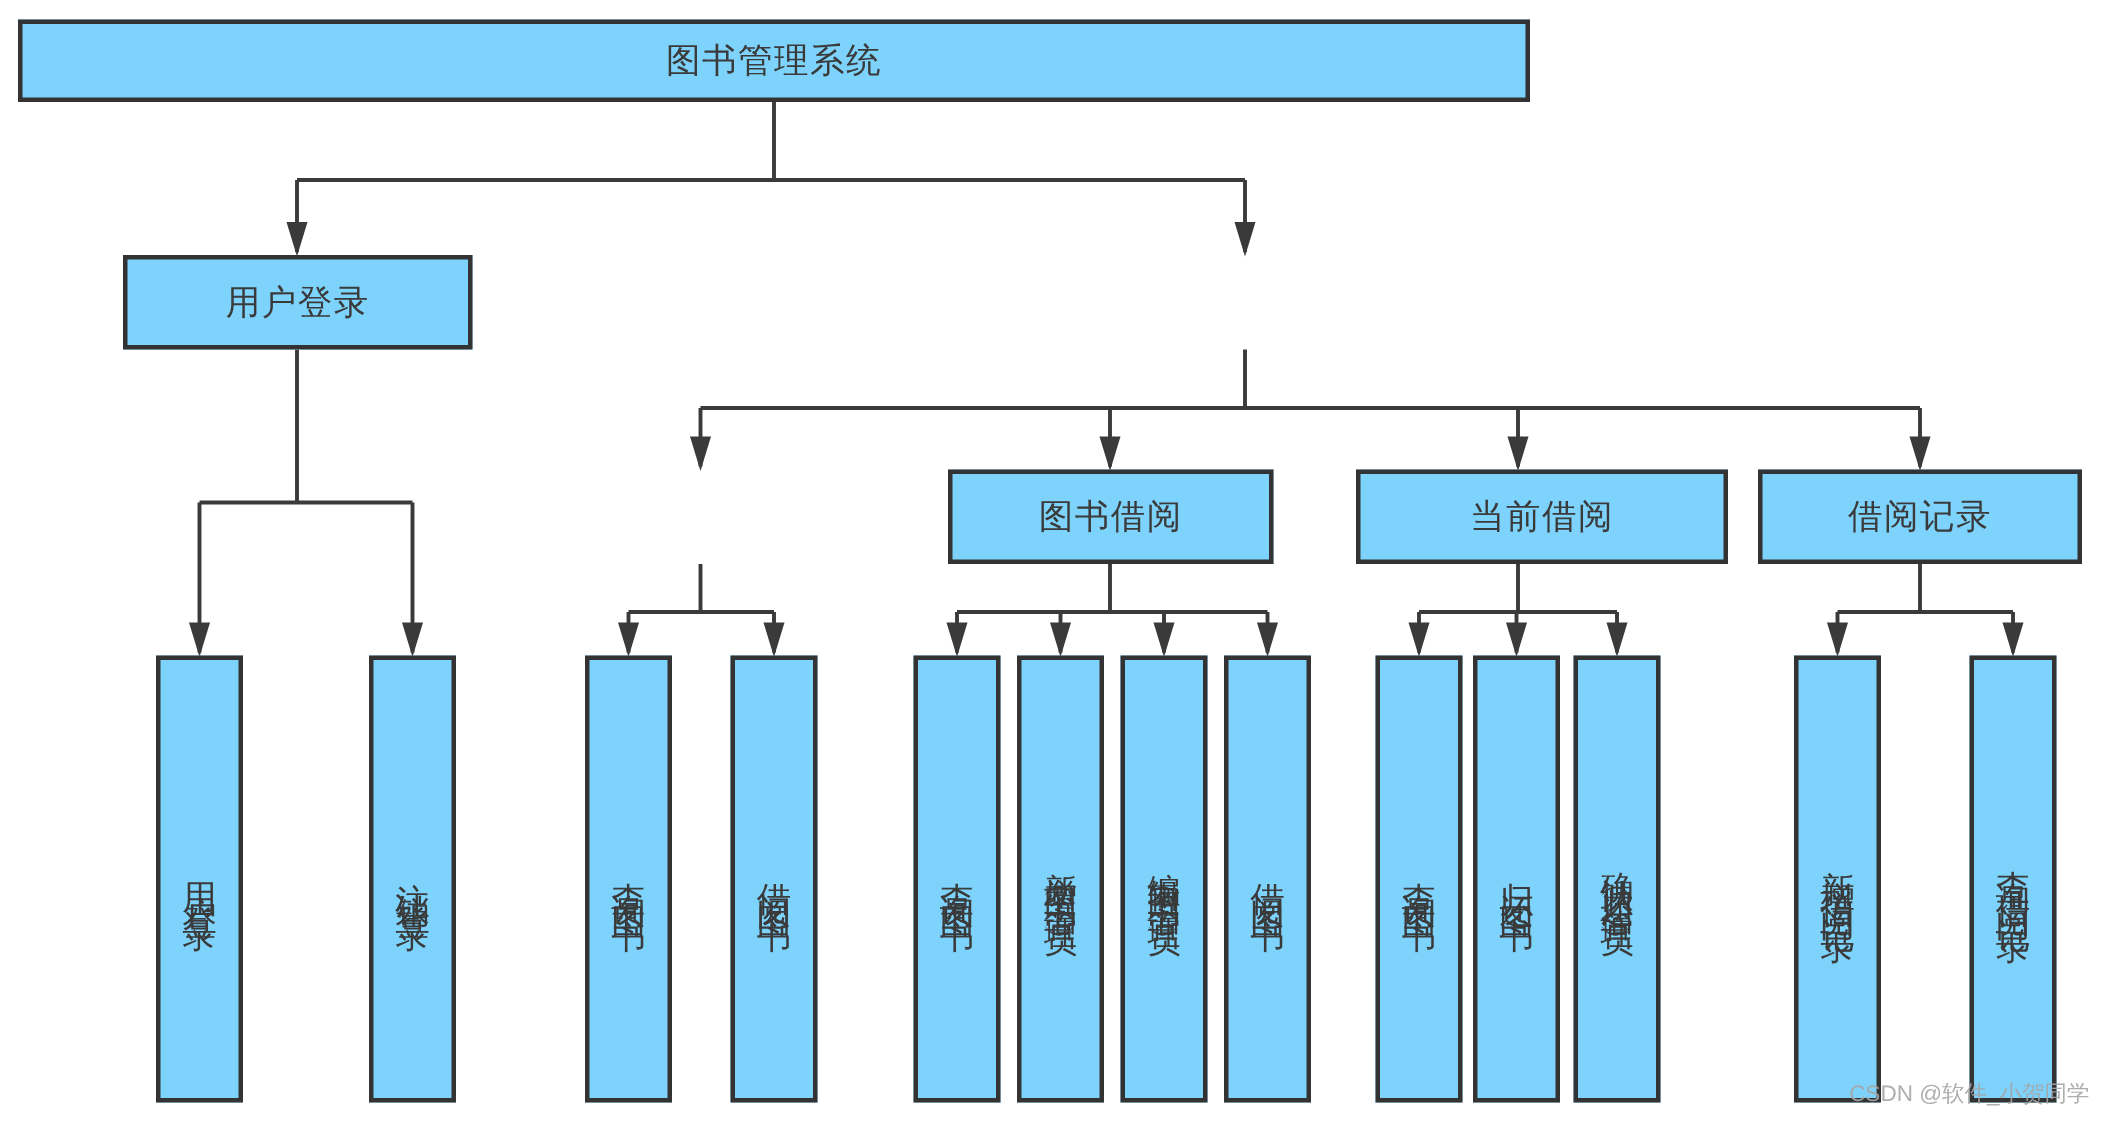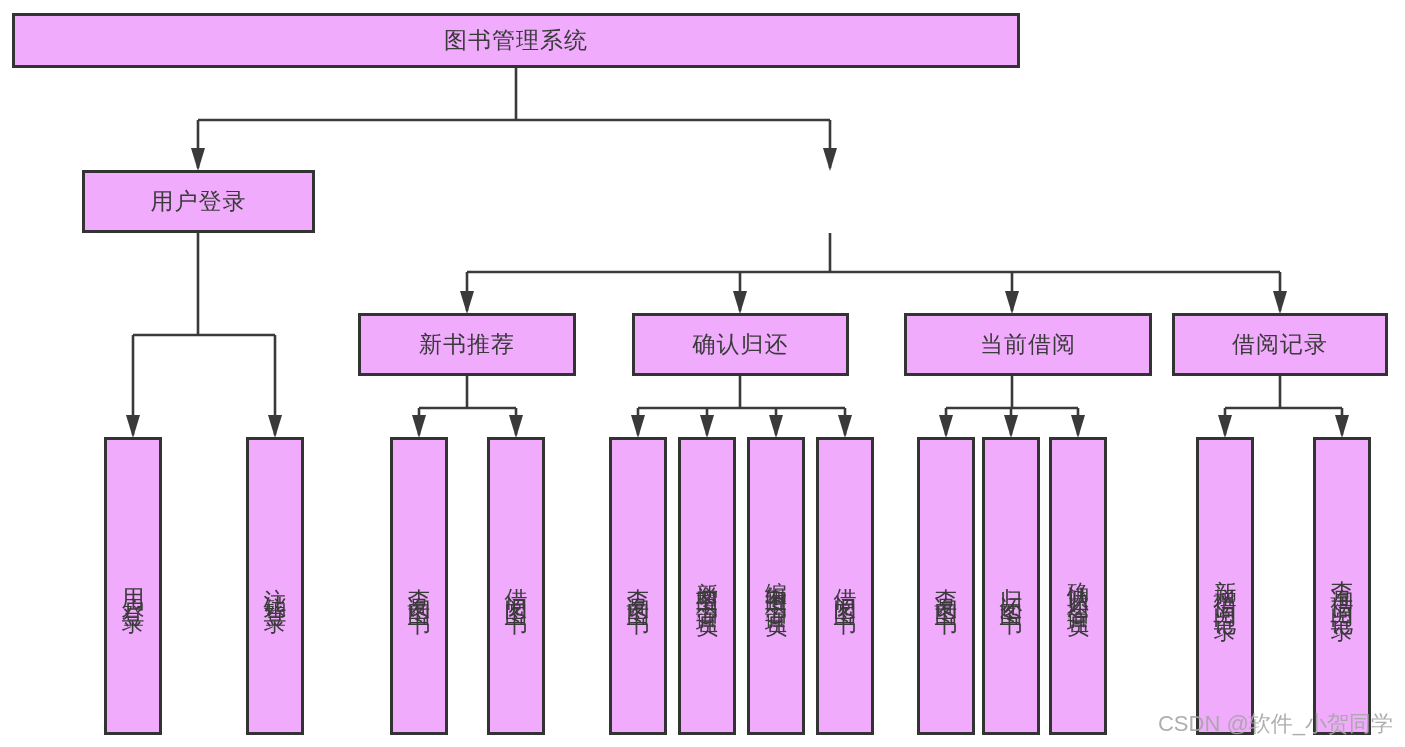--- a/index.html
+++ b/index.html
@@ -23,21 +23,21 @@
     fill: none;
   }
   .connectors polygon {
     fill: var(--line, #3a3a3a);
     stroke: none;
   }
   .node {
     position: absolute;
     box-sizing: border-box;
     border: 3px solid var(--boxBorder, #333333);
-    background: #f0abfc;
+    background: #7dd3fc;
     display: flex;
     align-items: center;
     justify-content: center;
     color: var(--text, #3a3a3a);
   }
   .node .label {
     font-size: 23px;
     letter-spacing: 1px;
     white-space: nowrap;
   }
@@ -59,21 +59,21 @@
     letter-spacing: 5px;
   }
   .vtext.mid {
     font-size: 23px;
     letter-spacing: 8px;
   }
   .watermark {
     position: absolute;
     right: 12px;
     bottom: 8px;
-    font-size: 22px;
+    font-size: 15px;
     color: var(--watermark, #a6a6a6);
     opacity: 0.9;
     white-space: nowrap;
     z-index: 5;
   }
 </style>
 </head>
 <body>
 
 <div class="canvas">
@@ -155,25 +155,22 @@
   </svg>
 
   <div class="node" style="left:12px; top:13px; width:1008px; height:55px;">
     <span class="label">图书管理系统</span>
   </div>
 
   <div class="node" style="left:82px; top:170px; width:233px; height:63px;">
     <span class="label">用户登录</span>
   </div>
 
-  <div class="node" style="left:358px; top:313px; width:218px; height:63px;">
-    <span class="label">新书推荐</span>
-  </div>
   <div class="node" style="left:632px; top:313px; width:217px; height:63px;">
-    <span class="label">确认归还</span>
+    <span class="label">图书借阅</span>
   </div>
   <div class="node" style="left:904px; top:313px; width:248px; height:63px;">
     <span class="label">当前借阅</span>
   </div>
   <div class="node" style="left:1172px; top:313px; width:216px; height:63px;">
     <span class="label">借阅记录</span>
   </div>
 
   <div class="node v" style="left:104px;">
     <span class="vtext">用户登录</span>

